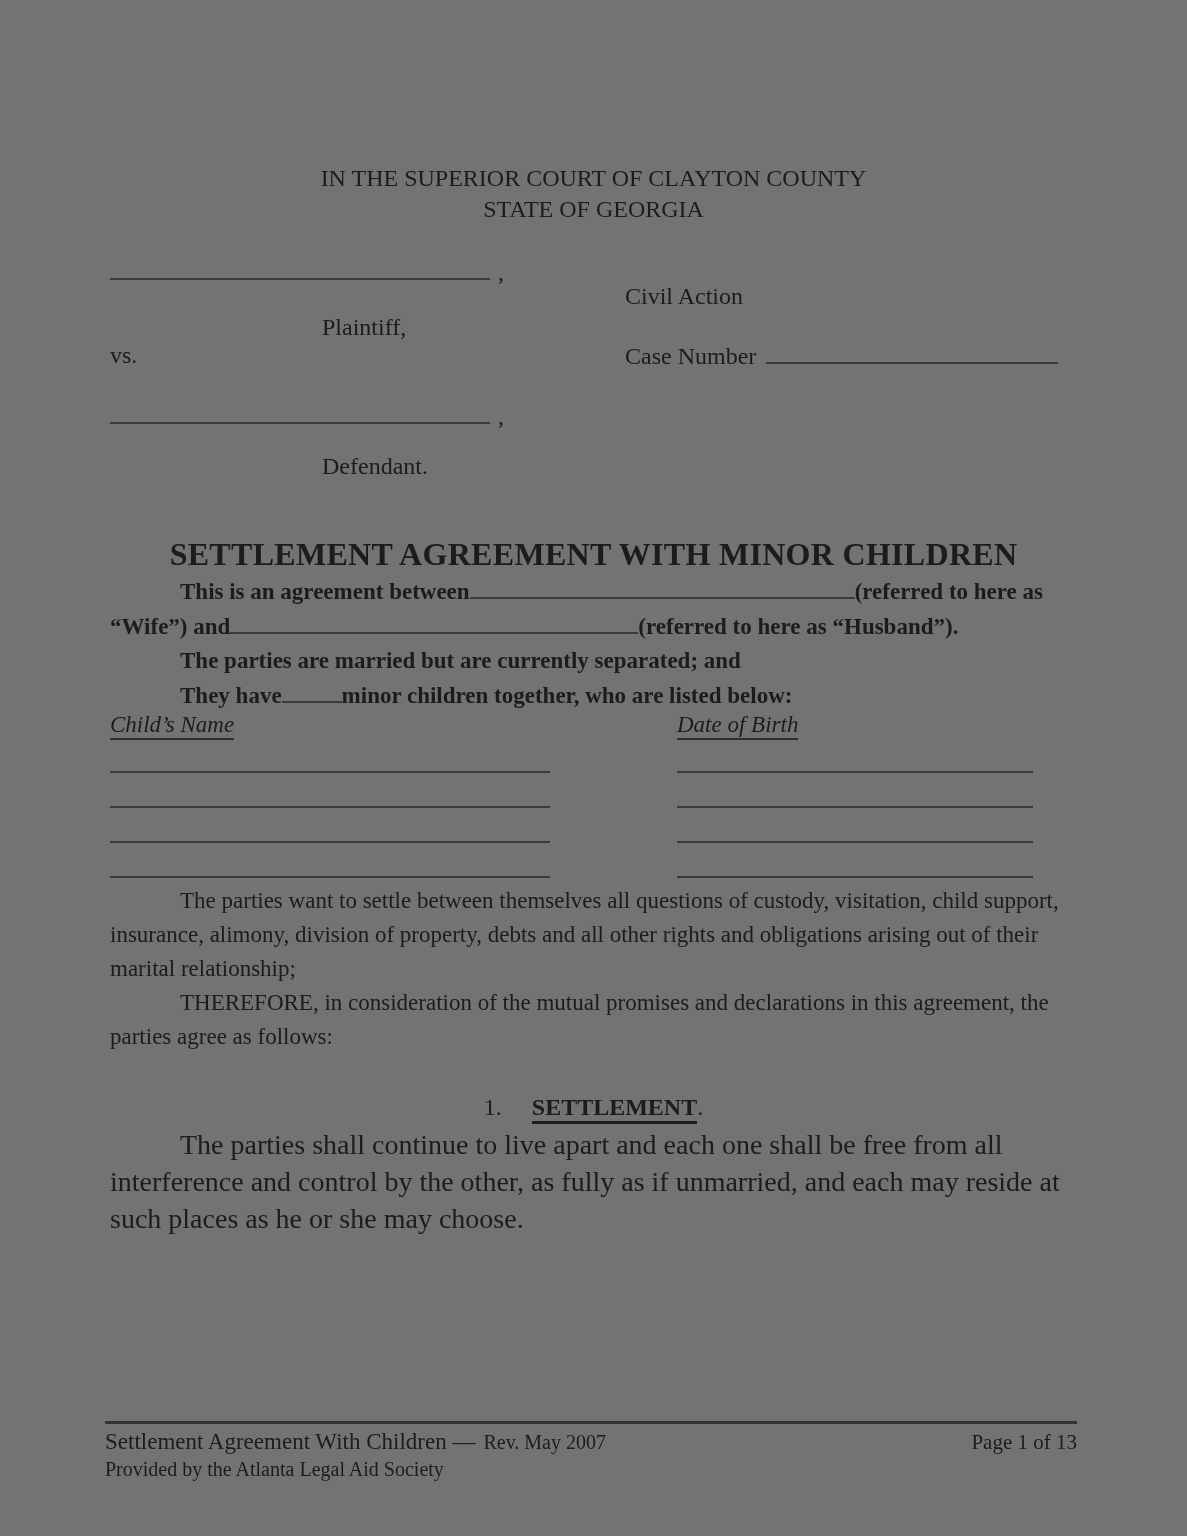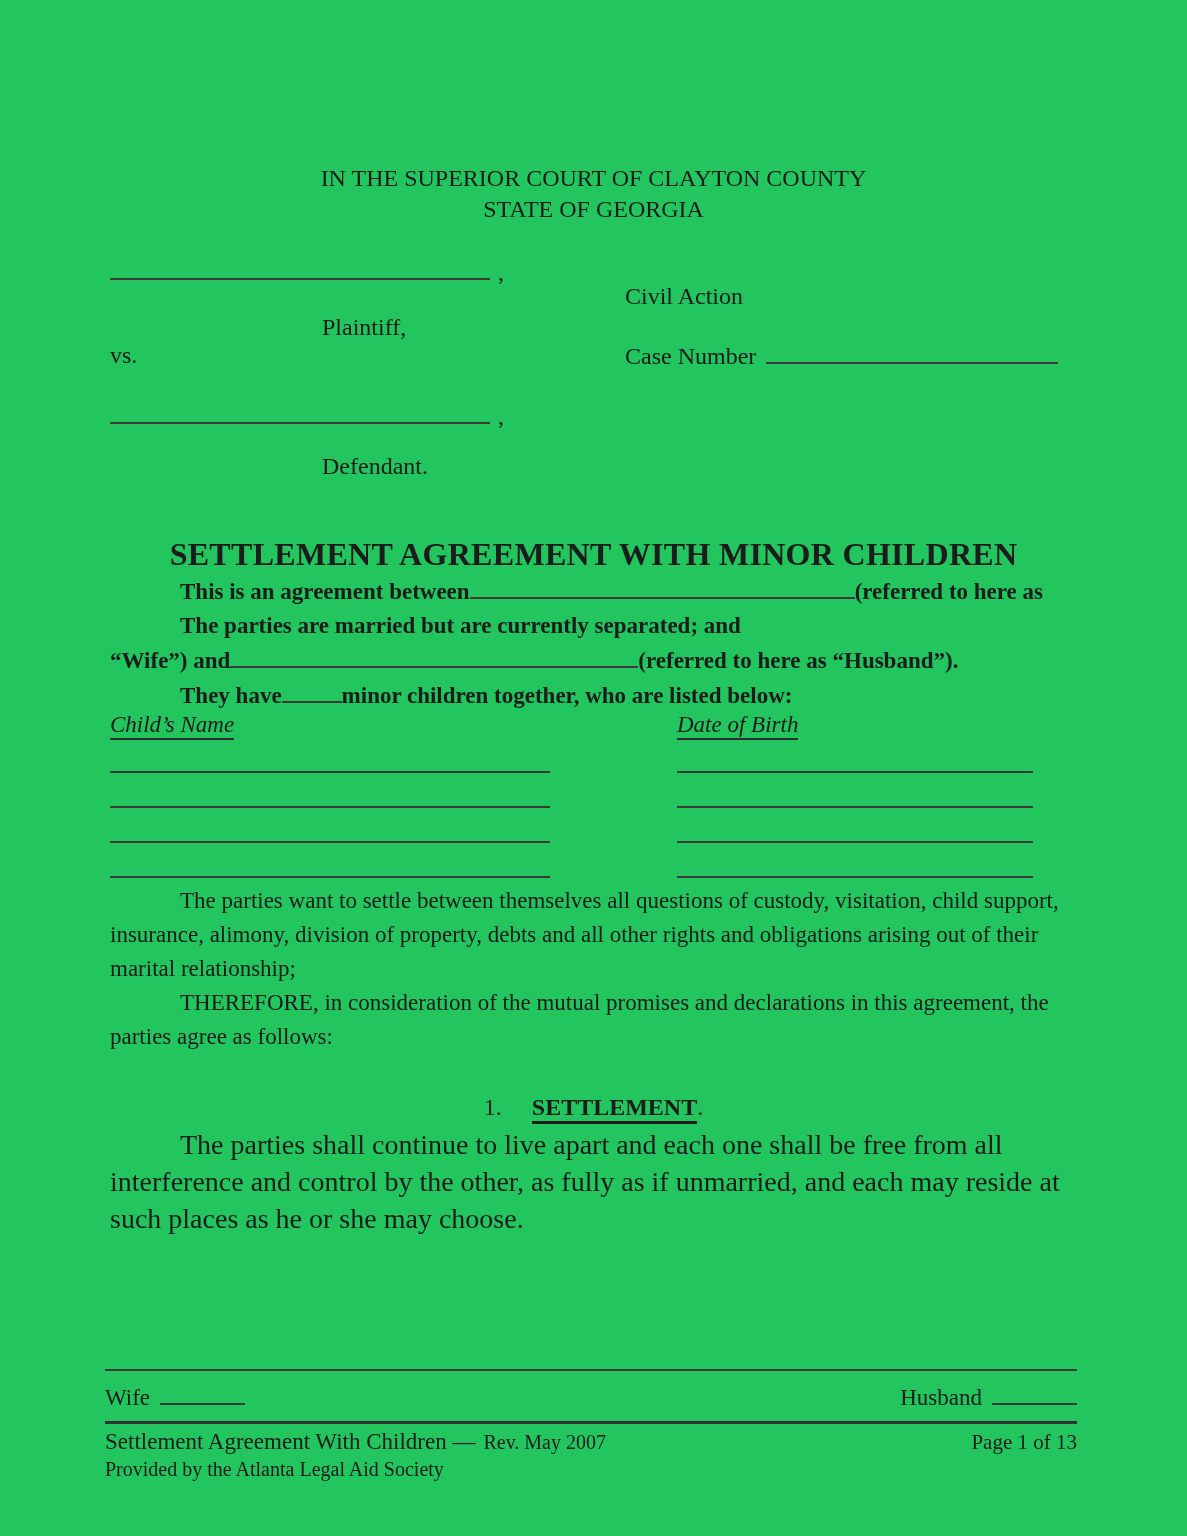--- a/index.html
+++ b/index.html
@@ -1,19 +1,19 @@
 <!DOCTYPE html>
 <html><head>
 <meta charset="utf-8">
 <style>
   html, body { margin:0; padding:0; background:#ffffff; }
   .page {
     position:relative;
     width:1187px; height:1536px;
-    background:#22c55e;
+    background:#737373;
     font-family:"Liberation Serif", serif;
     color:#1c1c1c;
     overflow:hidden;
   }
   .blank {
     display:inline-block;
     border-bottom:2px solid #3a3a3a;
     height:1em;
     vertical-align:baseline;
   }
@@ -116,24 +116,24 @@
     </div>
     <div class="defendant-label">Defendant.</div>
   </div>
 
   <div class="doc-title">SETTLEMENT AGREEMENT WITH MINOR CHILDREN</div>
 
   <div class="intro">
     <div class="line ind">
       <span>This is an agreement between</span><span class="blank blank-wife"></span><span>(referred to here as</span>
     </div>
-    <div class="line ind">The parties are married but are currently separated; and</div>
     <div class="line">
       <span>“Wife”) and</span><span class="blank blank-husband"></span><span>(referred to here as “Husband”).</span>
     </div>
+    <div class="line ind">The parties are married but are currently separated; and</div>
     <div class="line ind">
       <span>They have</span><span class="blank blank-count"></span><span>minor children together, who are listed below:</span>
     </div>
   </div>
 
   <div class="children">
     <div class="ch-header">
       <div class="ch-col1">
         <span class="hdr ul">Child’s Name</span>
       </div>
@@ -171,31 +171,20 @@
   </div>
 
   <div class="sec1-heading">
     <span>1.</span><span class="sec1-gap"></span><span class="sec1-title">SETTLEMENT</span><span>.</span>
   </div>
 
   <div class="sec1-body">
     <p>The parties shall continue to live apart and each one shall be free from all interference and control by the other, as fully as if unmarried, and each may reside at such places as he or she may choose.</p>
   </div>
 
-  <div class="sig-strip">
-    <div class="rule"></div>
-    <div class="sig-flex">
-      <div>
-        <span>Wife</span><span class="blank"></span>
-      </div>
-      <div>
-        <span>Husband</span><span class="blank"></span>
-      </div>
-    </div>
-  </div>
 
   <div class="page-footer">
     <div class="rule-thick"></div>
     <div class="foot-flex">
       <div>
         <span class="foot-title">Settlement Agreement With Children —</span><span class="foot-rev">Rev. May 2007</span>
       </div>
       <div class="foot-page">Page 1 of 13</div>
     </div>
     <div class="provided">Provided by the Atlanta Legal Aid Society</div>

